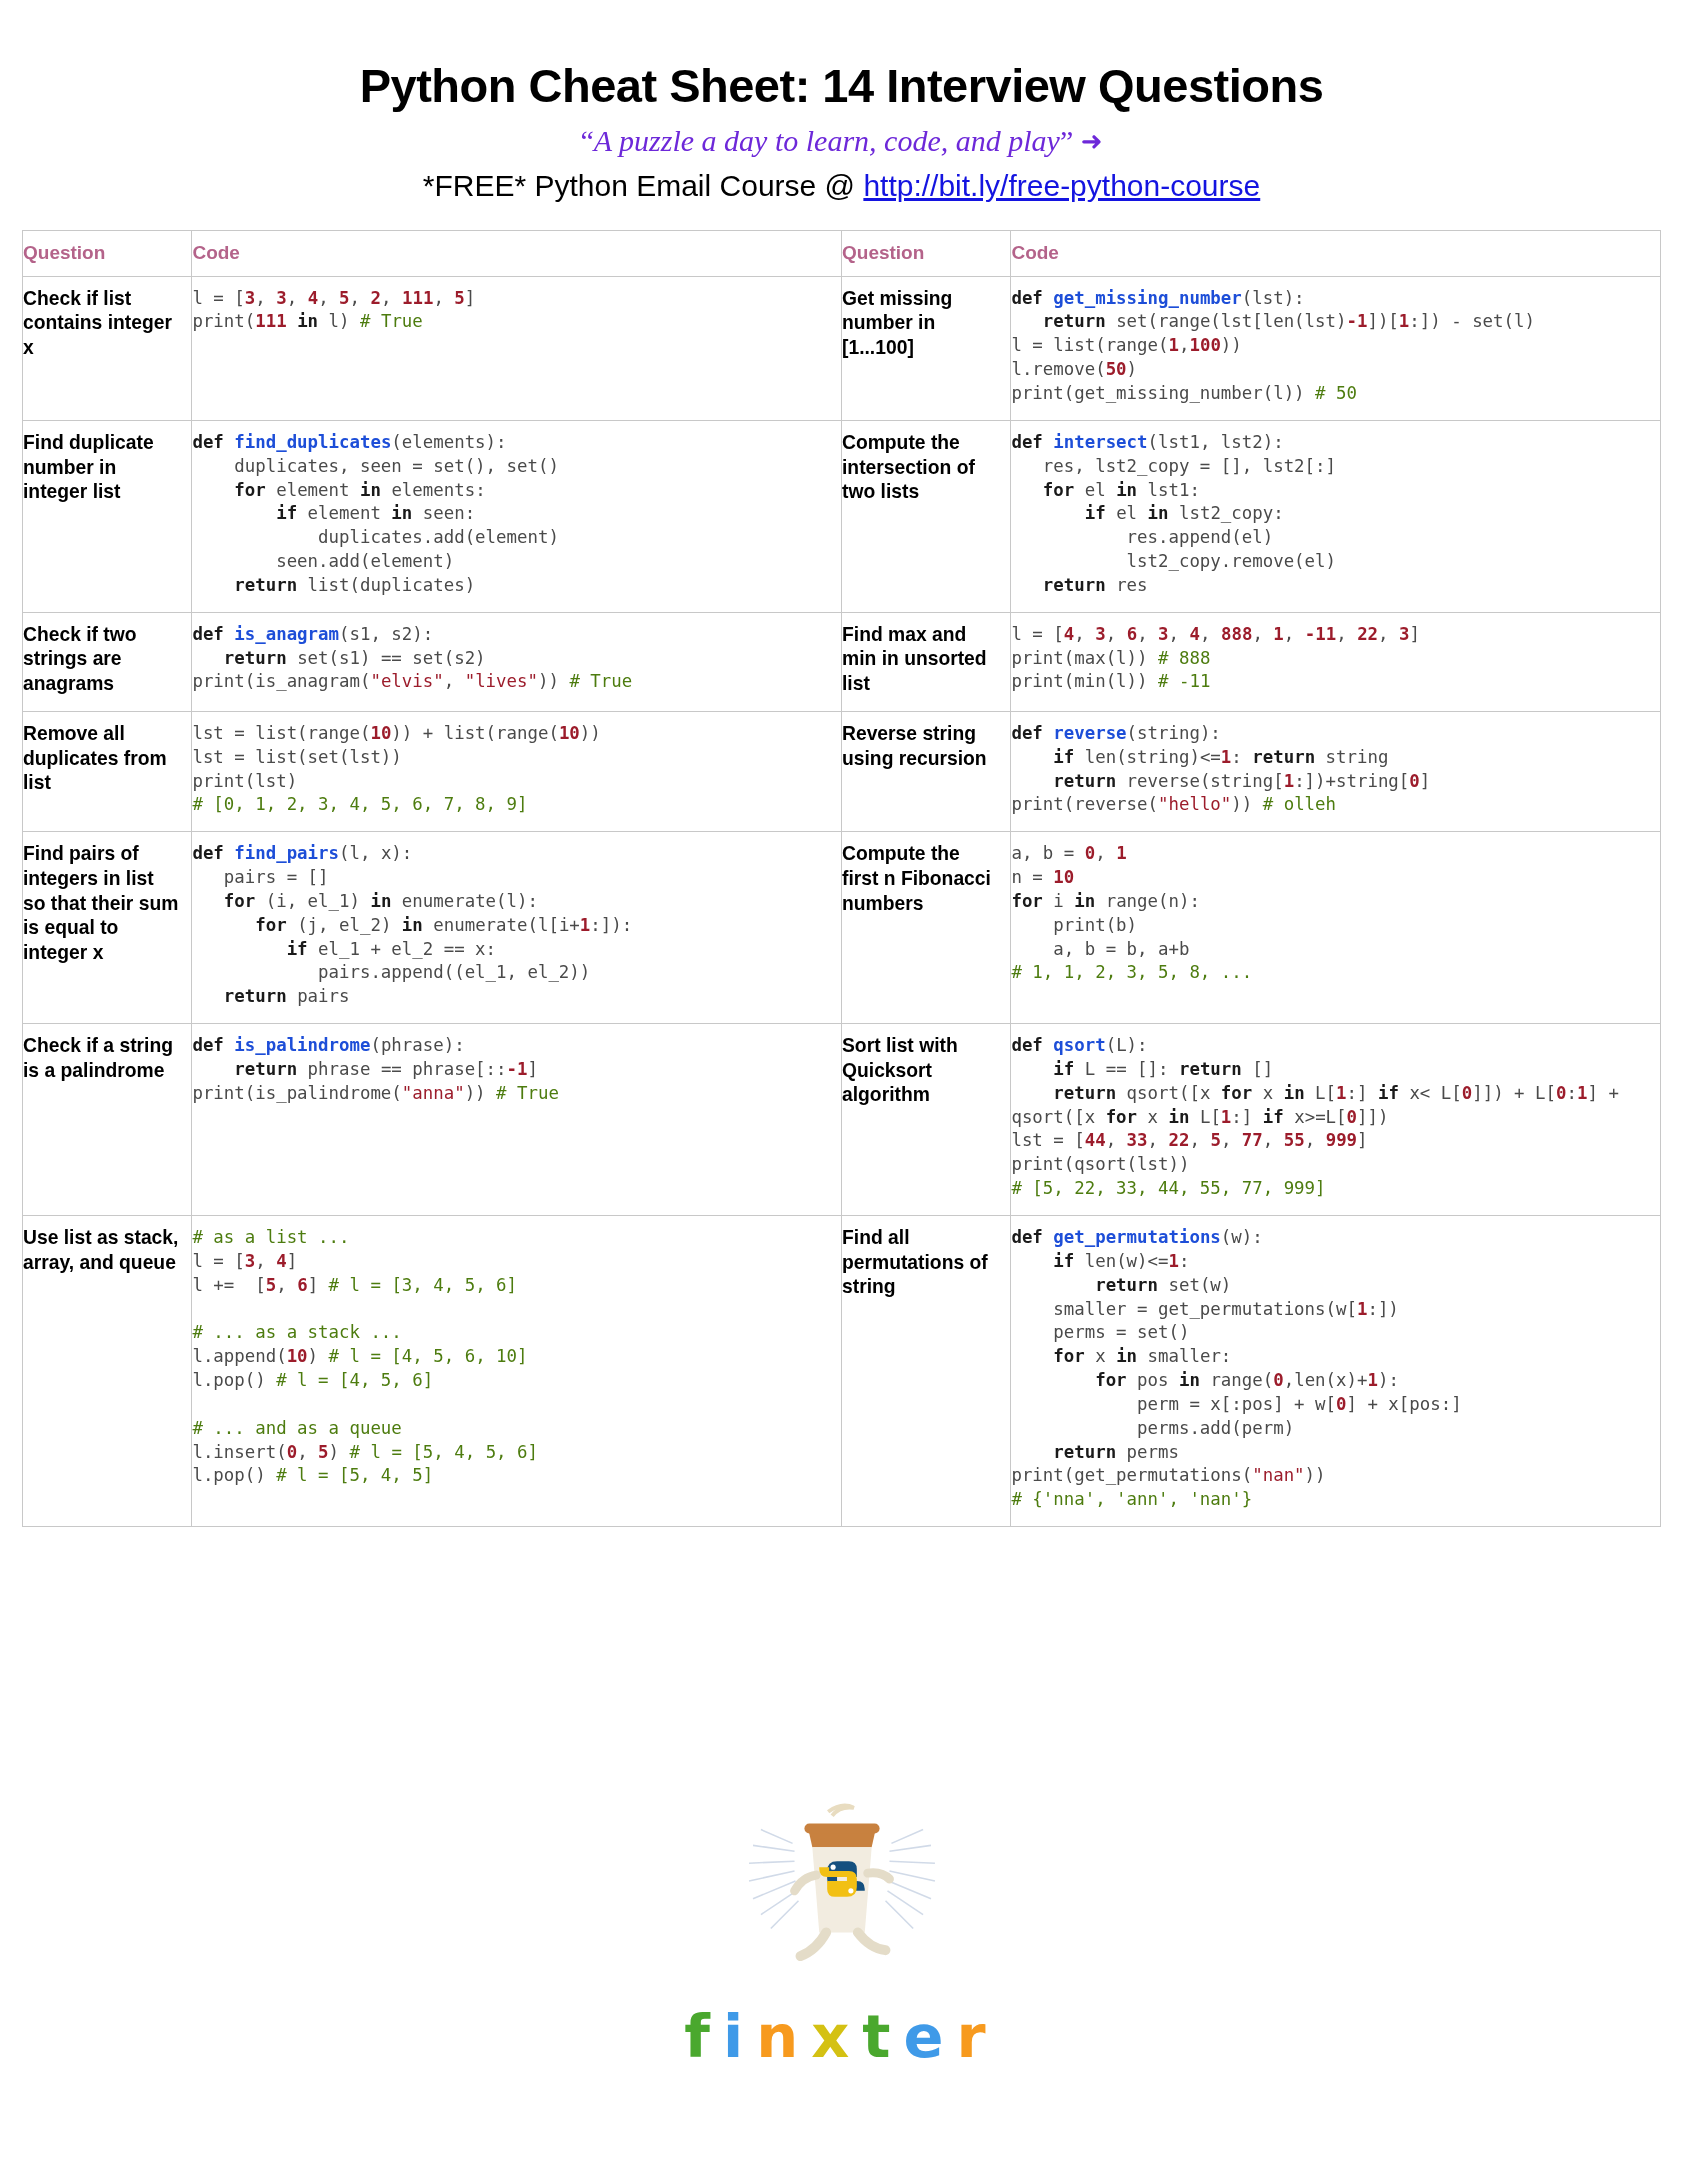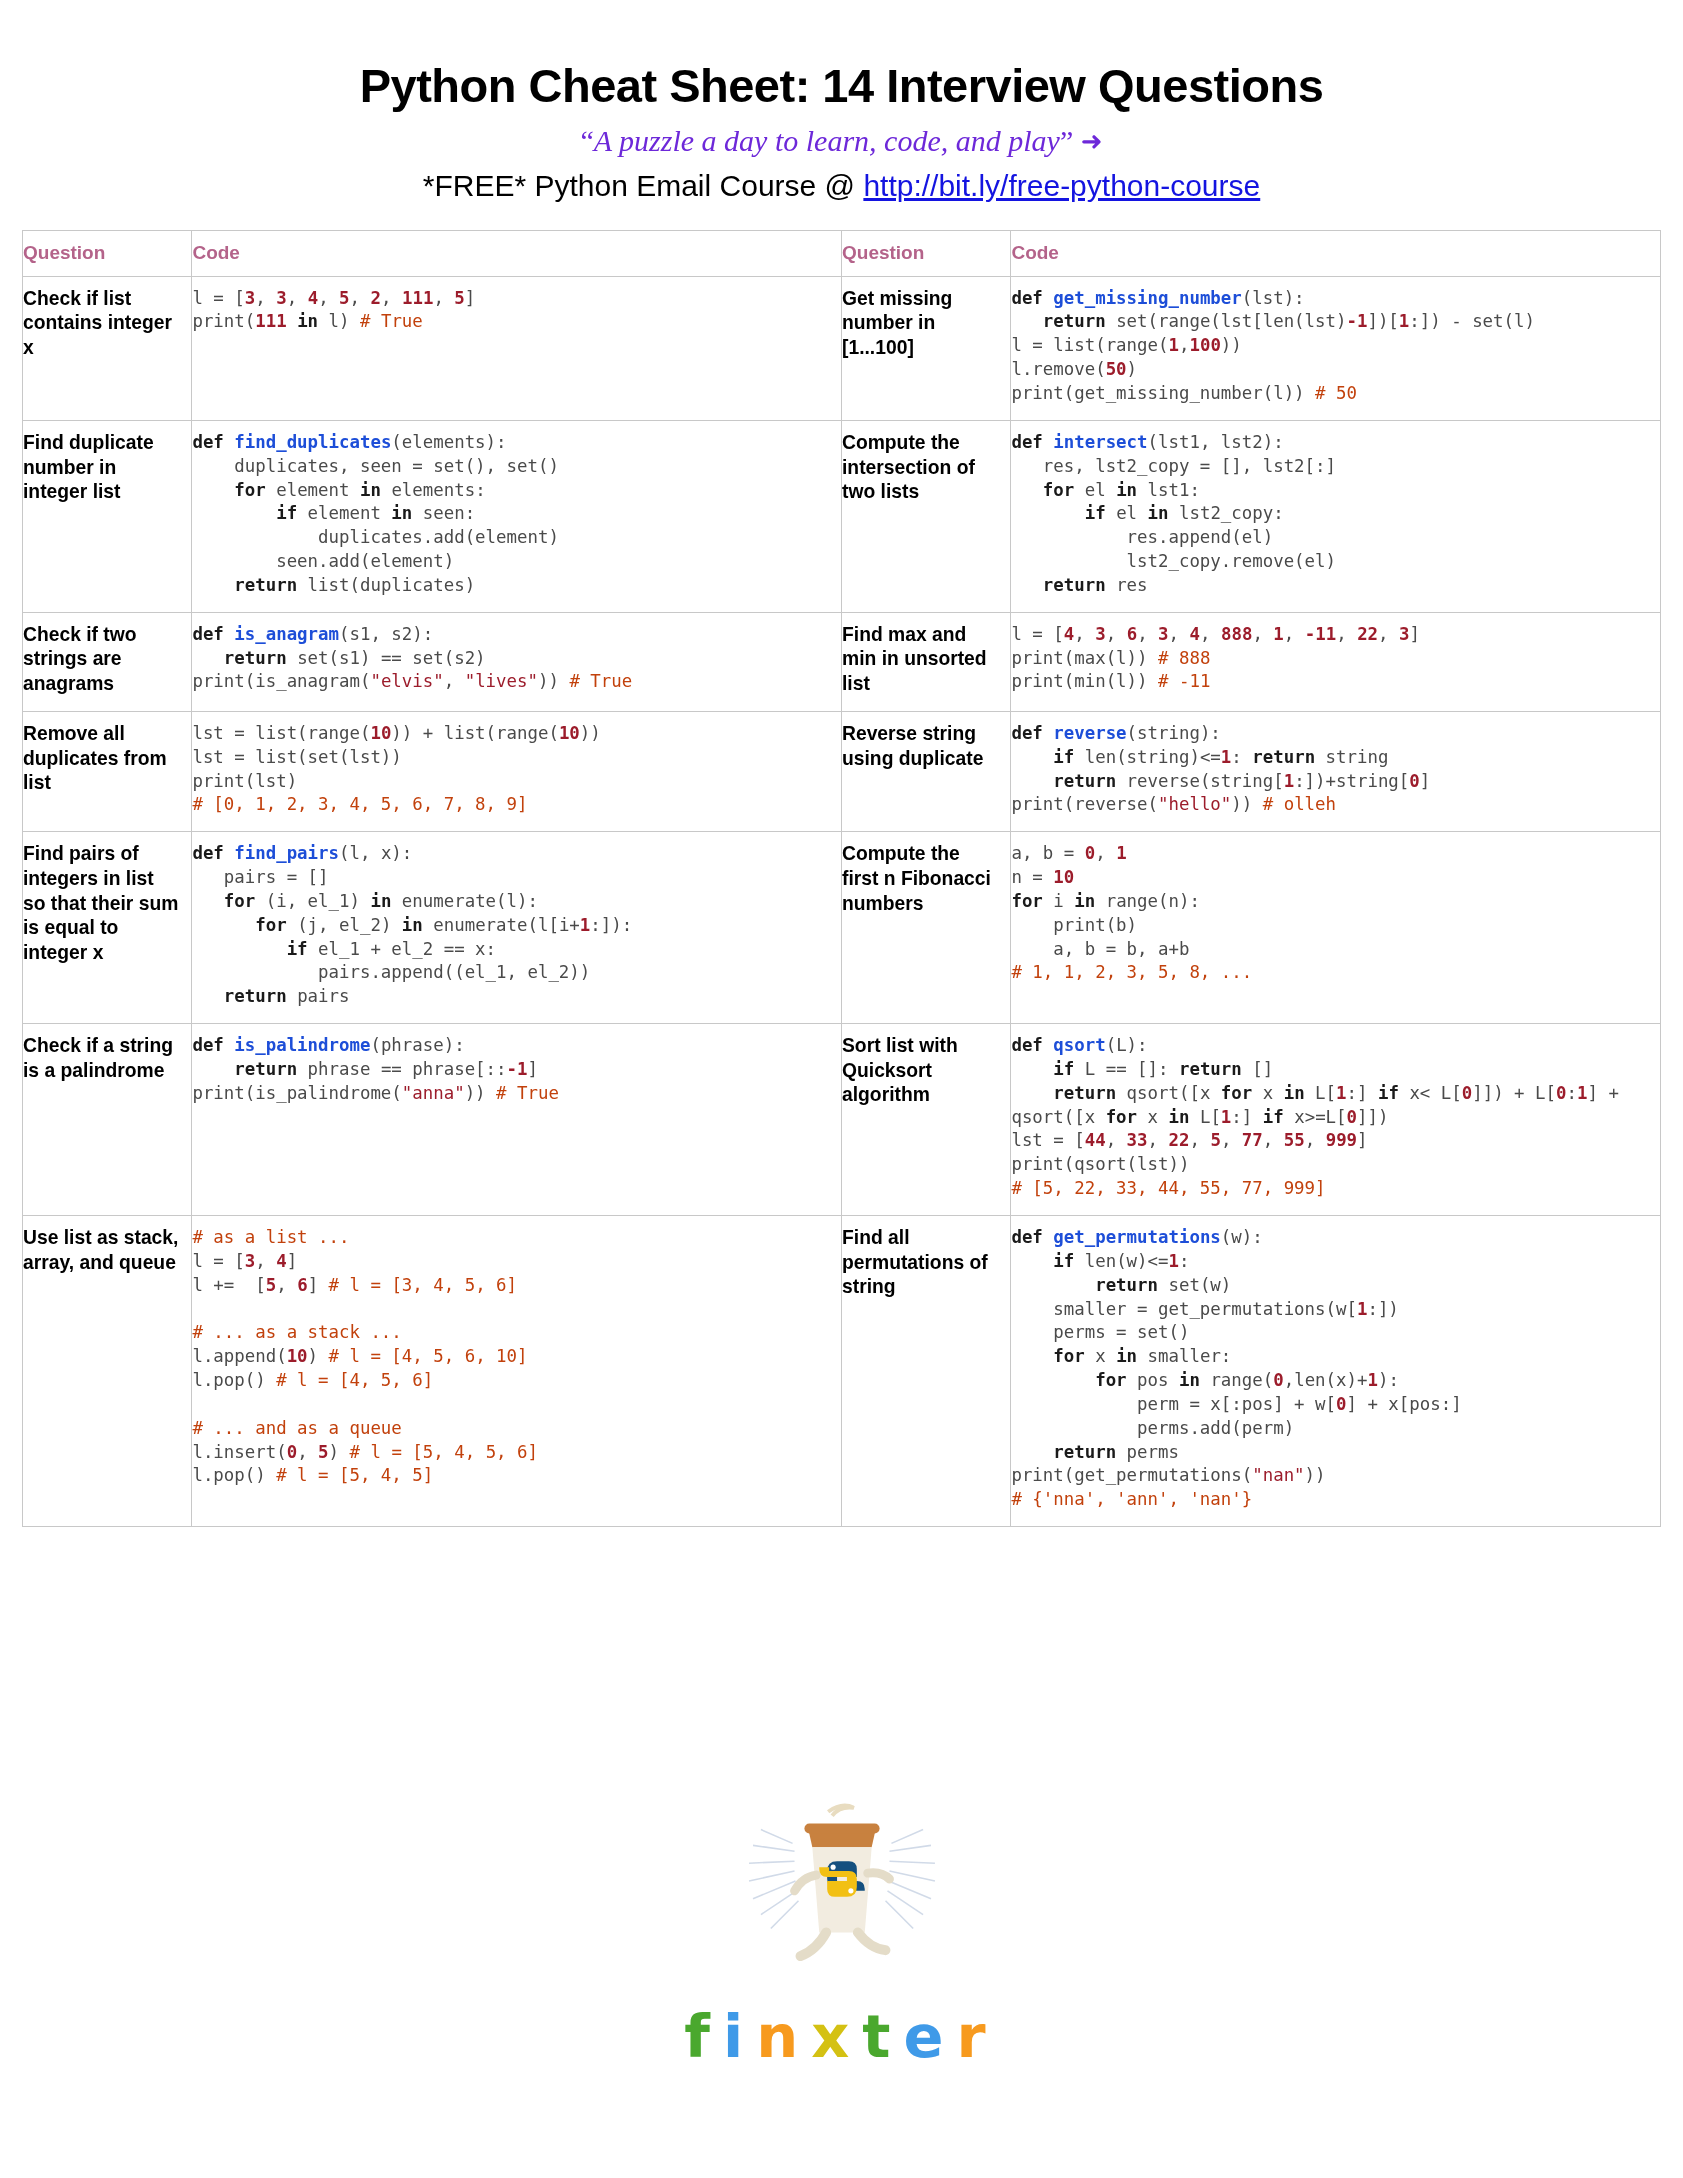--- a/index.html
+++ b/index.html
@@ -56,21 +56,21 @@
     color:#4a4a4a;
     white-space:pre;
     padding-top:14px;
     overflow:hidden;
   }
   
   .kw{color:#1a1a1a;font-weight:bold;}
   .fn{color:#1d4ed8;font-weight:bold;}
   .num{color:#9c1c2b;font-weight:bold;}
   .str{color:#9c1c2b;}
-  .cmt{color:#c2410c;}
+  .cmt{color:#4d7c0f;}
 
   
   .footer{
     position:absolute;left:0;right:0;top:1758px;
     text-align:center;
   }
   .mascot{display:inline-block;position:relative;width:218px;height:178px;}
   .mascot svg{display:block;}
   .brand{
     margin-top:30px;
@@ -147,21 +147,21 @@
             <td class="ccell">l = [<span class="num">4</span>, <span class="num">3</span>, <span class="num">6</span>, <span class="num">3</span>, <span class="num">4</span>, <span class="num">888</span>, <span class="num">1</span>, <span class="num">-11</span>, <span class="num">22</span>, <span class="num">3</span>]
 print(max(l)) <span class="cmt"># 888</span>
 print(min(l)) <span class="cmt"># -11</span></td>
           </tr>
           <tr>
             <td class="qcell">Remove all duplicates from list</td>
             <td class="ccell">lst = list(range(<span class="num">10</span>)) + list(range(<span class="num">10</span>))
 lst = list(set(lst))
 print(lst)
 <span class="cmt"># [0, 1, 2, 3, 4, 5, 6, 7, 8, 9]</span></td>
-            <td class="qcell">Reverse string using duplicate</td>
+            <td class="qcell">Reverse string using recursion</td>
             <td class="ccell"><span class="kw">def </span><span class="fn">reverse</span>(string):
     <span class="kw">if</span> len(string)&lt;=<span class="num">1</span>: <span class="kw">return</span> string
     <span class="kw">return</span> reverse(string[<span class="num">1</span>:])+string[<span class="num">0</span>]
 print(reverse(<span class="str">"hello"</span>)) <span class="cmt"># olleh</span></td>
           </tr>
           <tr>
             <td class="qcell">Find pairs of integers in list so that their sum is equal to integer x</td>
             <td class="ccell"><span class="kw">def </span><span class="fn">find_pairs</span>(l, x):
    pairs = []
    <span class="kw">for</span> (i, el_1) <span class="kw">in</span> enumerate(l):

